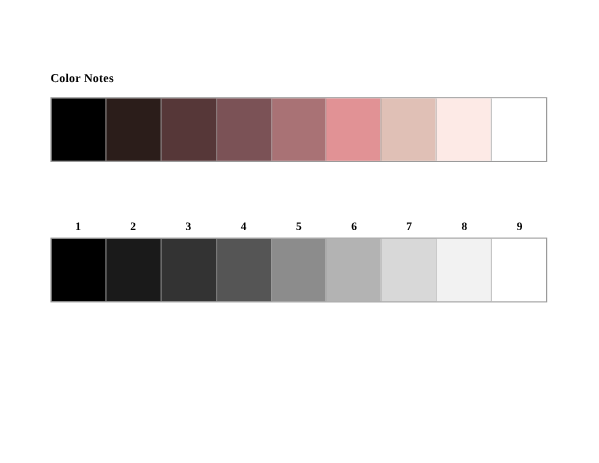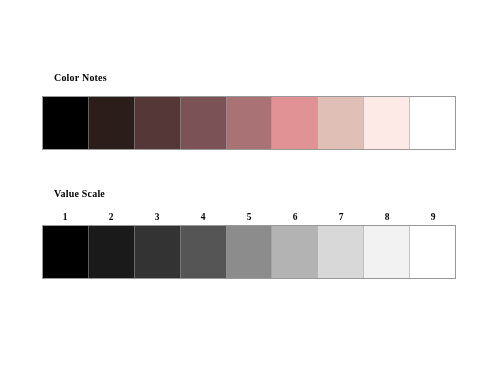--- a/index.html
+++ b/index.html
@@ -28,21 +28,21 @@
   }
   #section-color-notes { top: 60px; }
   #section-value-scale { top: 176px; }
 
   .section-title {
     font-size: 10px;
     font-weight: bold;
     color: #000000;
     letter-spacing: 0.2px;
     line-height: 12px;
-    margin: 12px;
+    margin: 0;
     padding: 0;
     white-space: nowrap;
   }
 
   
   .number-row {
     display: flex;
     width: 414px;
     margin-top: 9px;
   }
@@ -94,21 +94,20 @@
       <div class="swatch" style="background: rgb(123, 82, 86);"></div>
       <div class="swatch" style="background: rgb(169, 114, 117);"></div>
       <div class="swatch" style="background: rgb(225, 146, 149);"></div>
       <div class="swatch" style="background: rgb(224, 192, 182);"></div>
       <div class="swatch" style="background: rgb(253, 234, 230);"></div>
       <div class="swatch is-white" style="background: rgb(255, 255, 255);"></div>
     </div>
   </div>
 
   <div class="section" id="section-value-scale">
-    <div class="section-title">Value Scale</div>
 
     <div class="number-row" id="value-scale-numbers">
       <div class="number-cell">1</div>
       <div class="number-cell">2</div>
       <div class="number-cell">3</div>
       <div class="number-cell">4</div>
       <div class="number-cell">5</div>
       <div class="number-cell">6</div>
       <div class="number-cell">7</div>
       <div class="number-cell">8</div>

